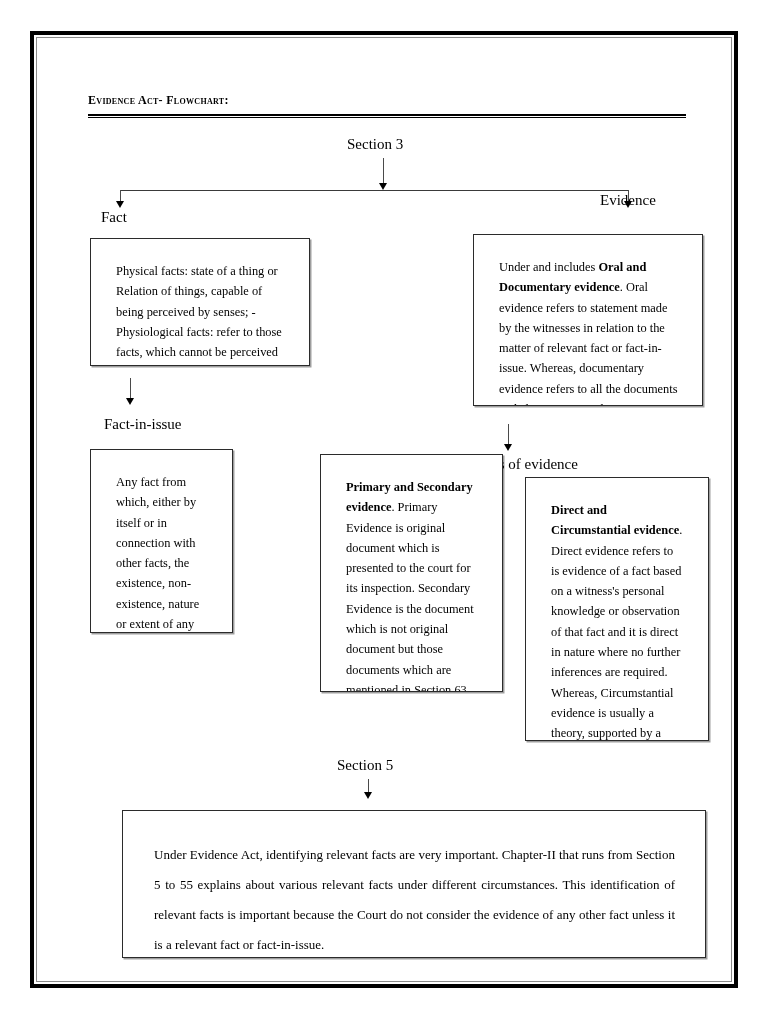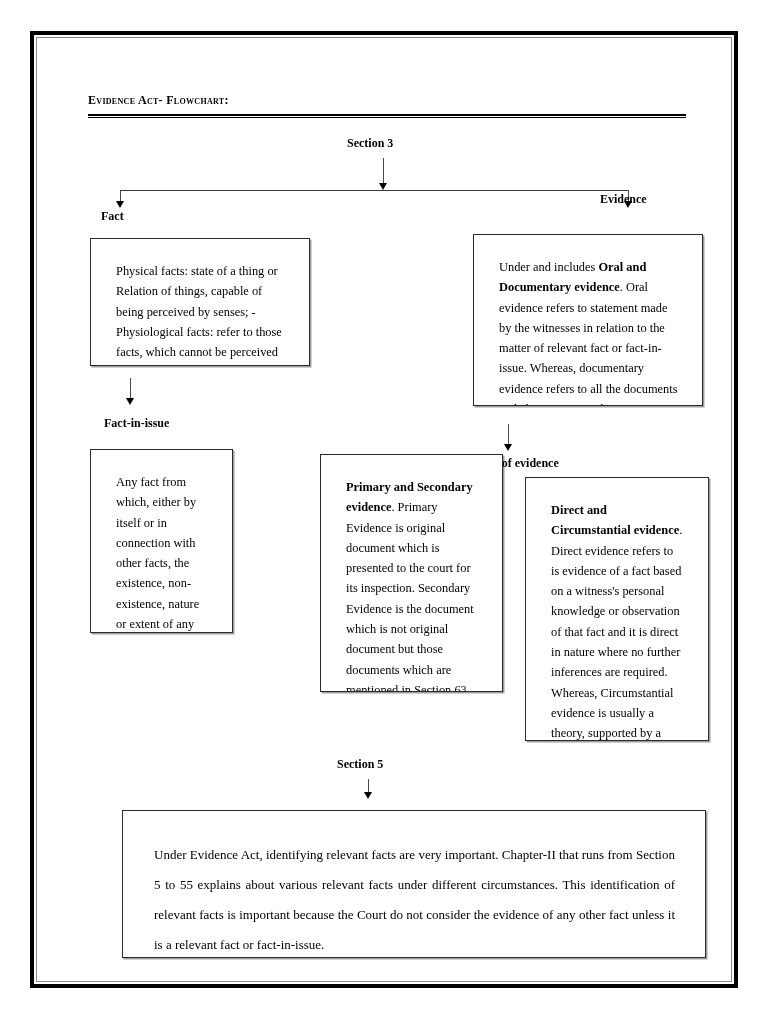--- a/index.html
+++ b/index.html
@@ -54,22 +54,22 @@
     width: 598px;
     height: 0;
     border-top: 2.4px solid #000;
     border-bottom: 1px solid #000;
     padding-top: 1px;
   }
 
   
   .node-label {
     position: absolute;
-    font-size: 12px;
-    font-weight: bold;
+    font-size: 15px;
+    font-weight: normal;
     white-space: nowrap;
   }
 
   
   .tbox {
     position: absolute;
     box-sizing: border-box;
     border: 1.1px solid #2b2b2b;
     background: #ffffff;
     box-shadow: 1.5px 1.5px 0 rgba(0,0,0,0.38);

